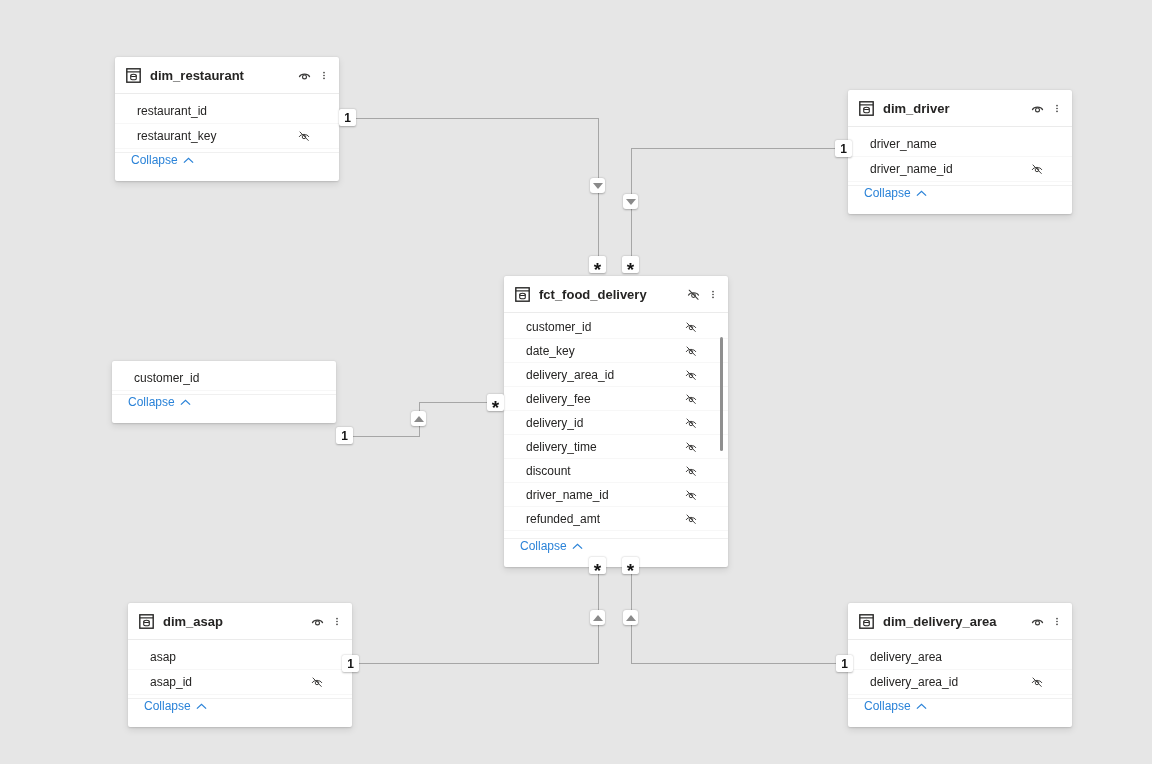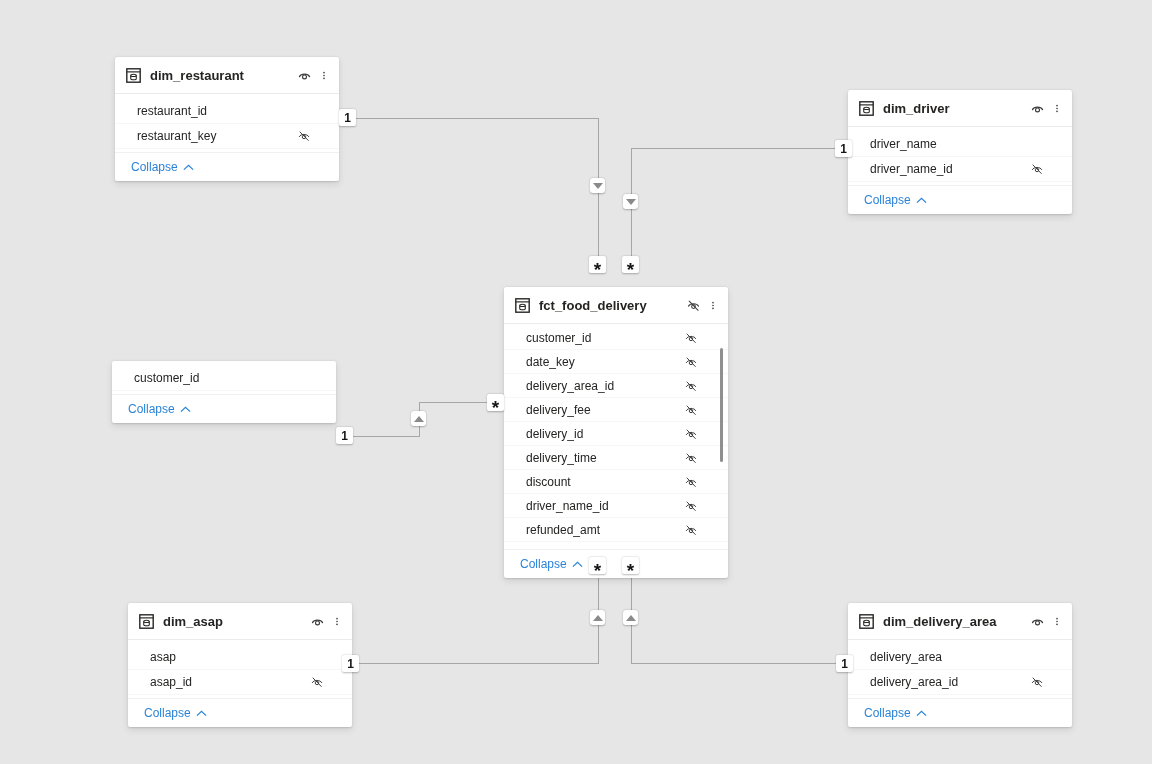--- a/index.html
+++ b/index.html
@@ -31,21 +31,21 @@
   .fct .field-list{height:223px;overflow:hidden;padding:2px 0 0;}
   .field-row{
     height:24px;display:flex;align-items:center;
     padding:0 28px 0 22px;border-bottom:1px solid rgba(0,0,0,0.03);
   }
   .fct .field-row{height:23px;padding-right:30px;}
   .field-name{font-size:12px;color:#252423;flex:1;white-space:nowrap;overflow:hidden;}
   .row-eye{width:14px;height:14px;color:#3b3a39;flex:none;display:flex;}
   .row-eye svg{width:14px;height:14px;}
 
-  .card-footer{height:28px;display:flex;align-items:center;padding:0 16px;border-top:1px solid #f0f0f0;}
+  .card-footer{height:28px;display:flex;align-items:flex-start;padding:0 16px;border-top:1px solid #f0f0f0;}
   .collapse-link{color:#2b83d8;font-size:12px;display:flex;align-items:center;gap:5px;cursor:pointer;}
   .collapse-link svg{width:11px;height:7px;margin-top:1px;}
 
   .v-scrollbar{position:absolute;right:5px;top:61px;width:3px;height:114px;background:#8f8f8f;border-radius:2px;z-index:4;}
 
   .rel-label{
     position:absolute;width:17px;height:17px;background:#fff;border-radius:2px;z-index:3;
     box-shadow:0 0.5px 2px rgba(0,0,0,0.28);display:flex;align-items:center;justify-content:center;
     font-size:12px;font-weight:700;color:#161616;cursor:pointer;
   }
@@ -179,21 +179,21 @@
   <div class="card-footer">
     <span class="collapse-link">
       <span>Collapse</span>
       <svg>
           <use href="#i-chevup"></use>
         </svg>
     </span>
   </div>
 </div>
 
-<div class="table-card fct" style="left:504px;top:287px;">
+<div class="table-card fct" style="left:504px;top:276px;">
   <div class="card-header">
     <span class="tbl-icon">
         <svg>
           <use href="#i-table"></use>
         </svg>
       </span>
     <span class="card-title">fct_food_delivery</span>
     <span class="hdr-icons">
       <span class="ic">
           <svg>

